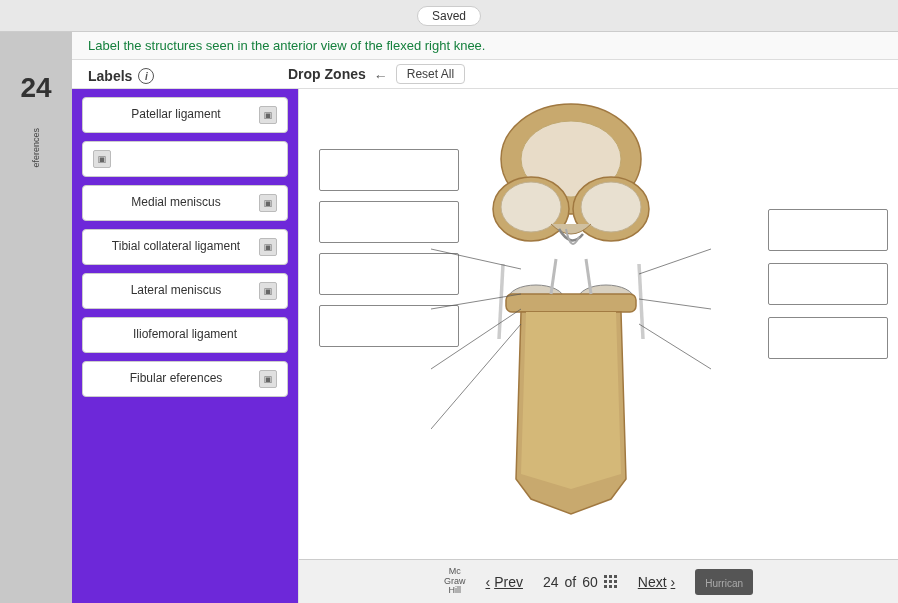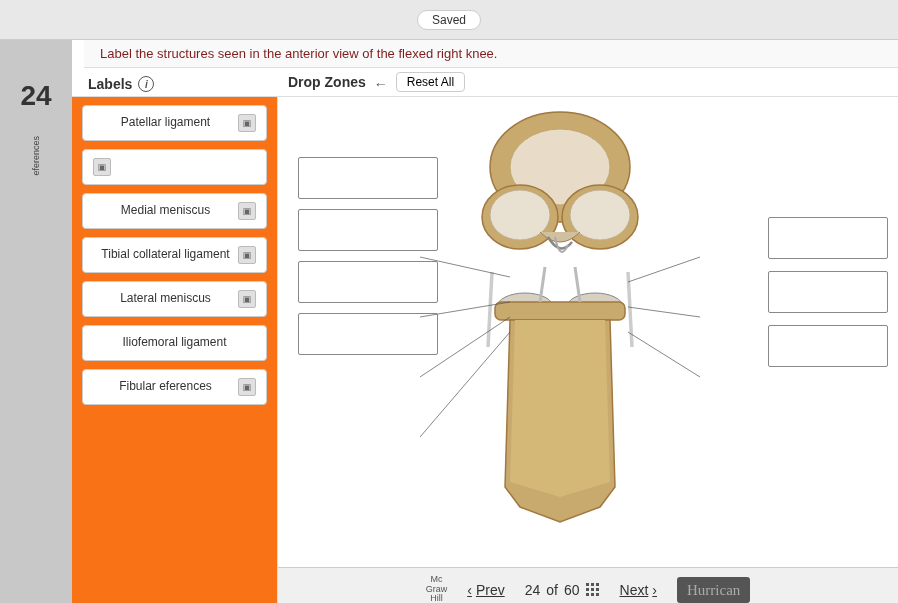--- a/index.html
+++ b/index.html
@@ -8,21 +8,21 @@
       background: #f0f0f0;
       width: 898px;
       height: 603px;
       overflow: hidden;
       position: relative;
     }
 
     
     .top-bar {
       background: #e8e8e8;
-      height: 40px;
+      height: 32px;
       display: flex;
       align-items: center;
       justify-content: center;
       border-bottom: 1px solid #ccc;
       position: relative;
     }
     .saved-badge {
       background: white;
       border: 1px solid #ccc;
       border-radius: 12px;
@@ -51,22 +51,21 @@
       background: white;
       overflow: hidden;
     }
 
     
     .instruction-bar {
       padding: 6px 16px;
       background: #f9f9f9;
       border-bottom: 1px solid #ddd;
       font-size: 13px;
-      color: #7f1d1d;
-      margin-left: 12px;
+      color: #15803d;
     }
 
     
     .panel-header {
       display: flex;
       align-items: flex-end;
       padding: 4px 16px;
       background: white;
       border-bottom: 1px solid #ddd;
       gap: 0;
@@ -105,42 +104,42 @@
       font-size: 14px;
       color: #555;
       cursor: pointer;
     }
     .reset-btn {
       border: 1px solid #ccc;
       background: white;
       border-radius: 4px;
       padding: 2px 10px;
       font-size: 12px;
-      color: #000000;
+      color: #404040;
       cursor: pointer;
     }
 
     
     .exercise-area {
       display: flex;
       flex: 1;
       overflow: hidden;
     }
 
     
     .labels-panel {
-      width: 206px;
+      width: 227px;
       flex-shrink: 0;
       border-right: 1px solid #ddd;
       overflow-y: auto;
       padding: 8px 10px;
       display: flex;
       flex-direction: column;
       gap: 8px;
-      background: #f97316;
+      background: #6d28d9;
     }
     .label-item {
       background: white;
       border: 1px solid #ccc;
       border-radius: 4px;
       padding: 8px 10px;
       font-size: 12px;
       color: #333;
       display: flex;
       align-items: center;
@@ -299,23 +298,22 @@
       background: #b0b0b0;
     }
     .logo-text {
       font-size: 9px;
       font-weight: normal;
       color: #fff;
       line-height: 1.1;
       text-align: center;
     }
     .hurricane-text {
-      font-size: 15px;
+      font-size: 10px;
       color: #aaa;
-      font-family: Liberation Serif, serif;
     }
   </style>
 </head>
 <body>
 
 <div class="top-bar">
   <span class="saved-badge">Saved</span>
 </div>
 
 <div class="main-container">

